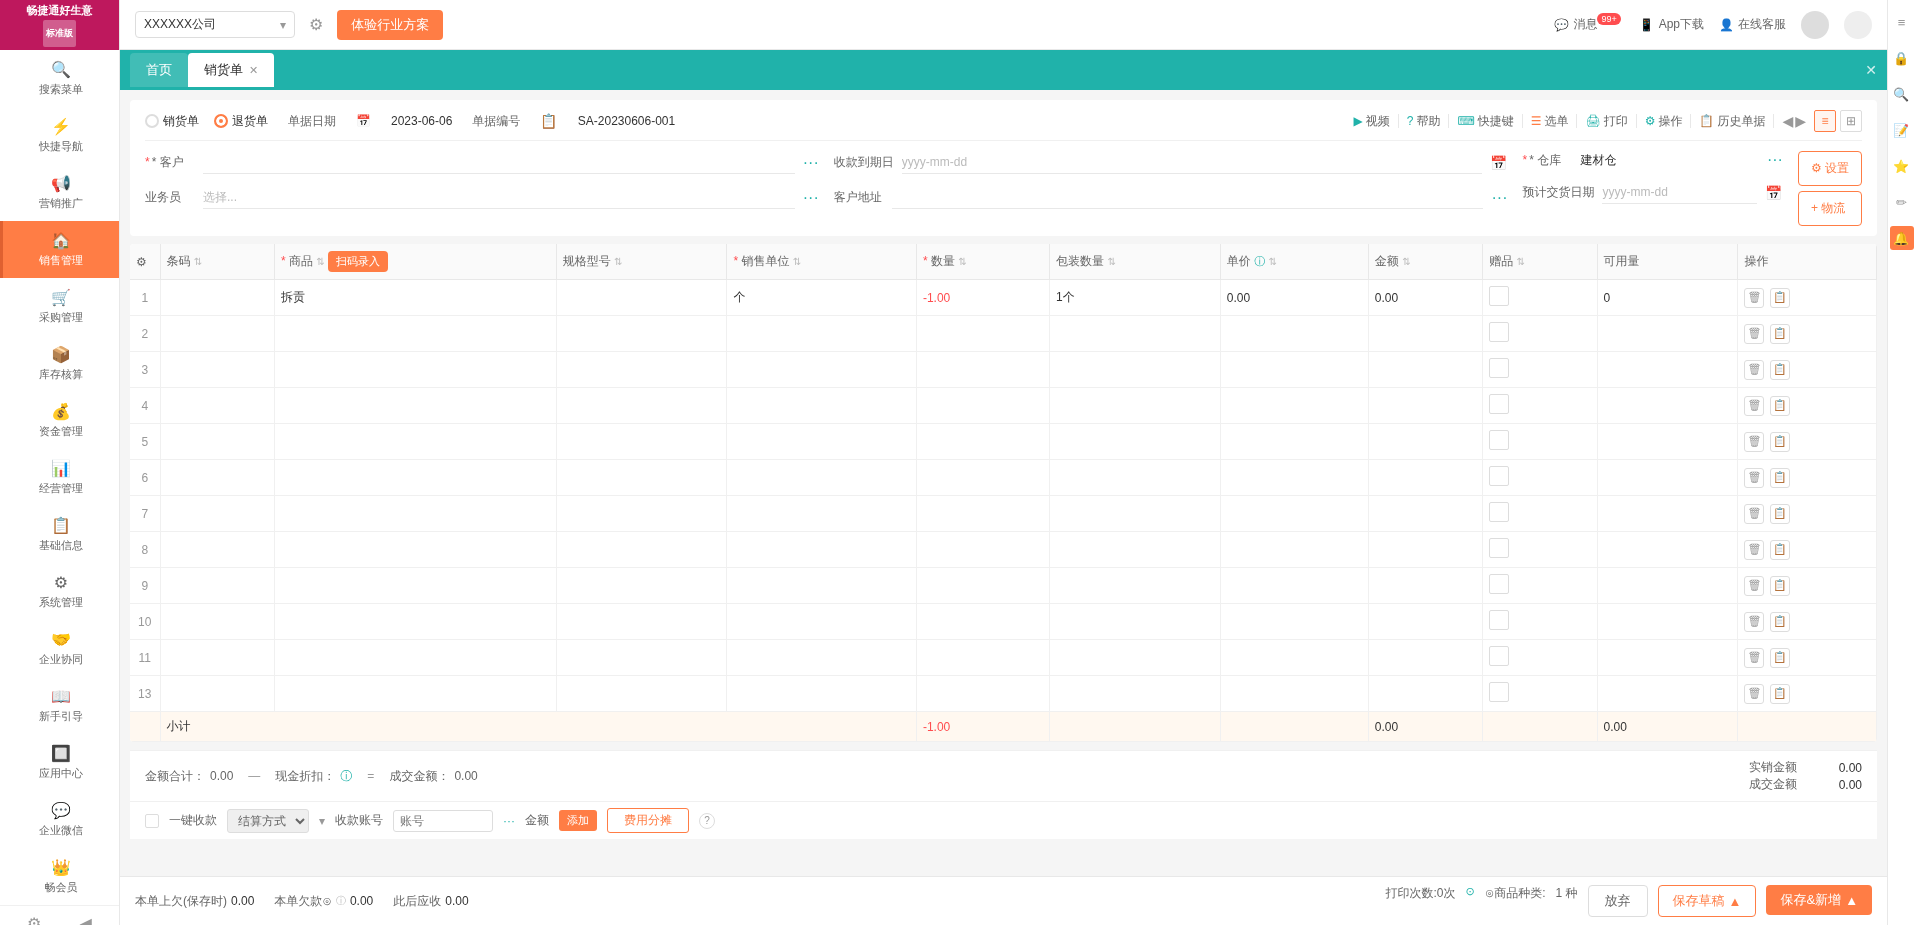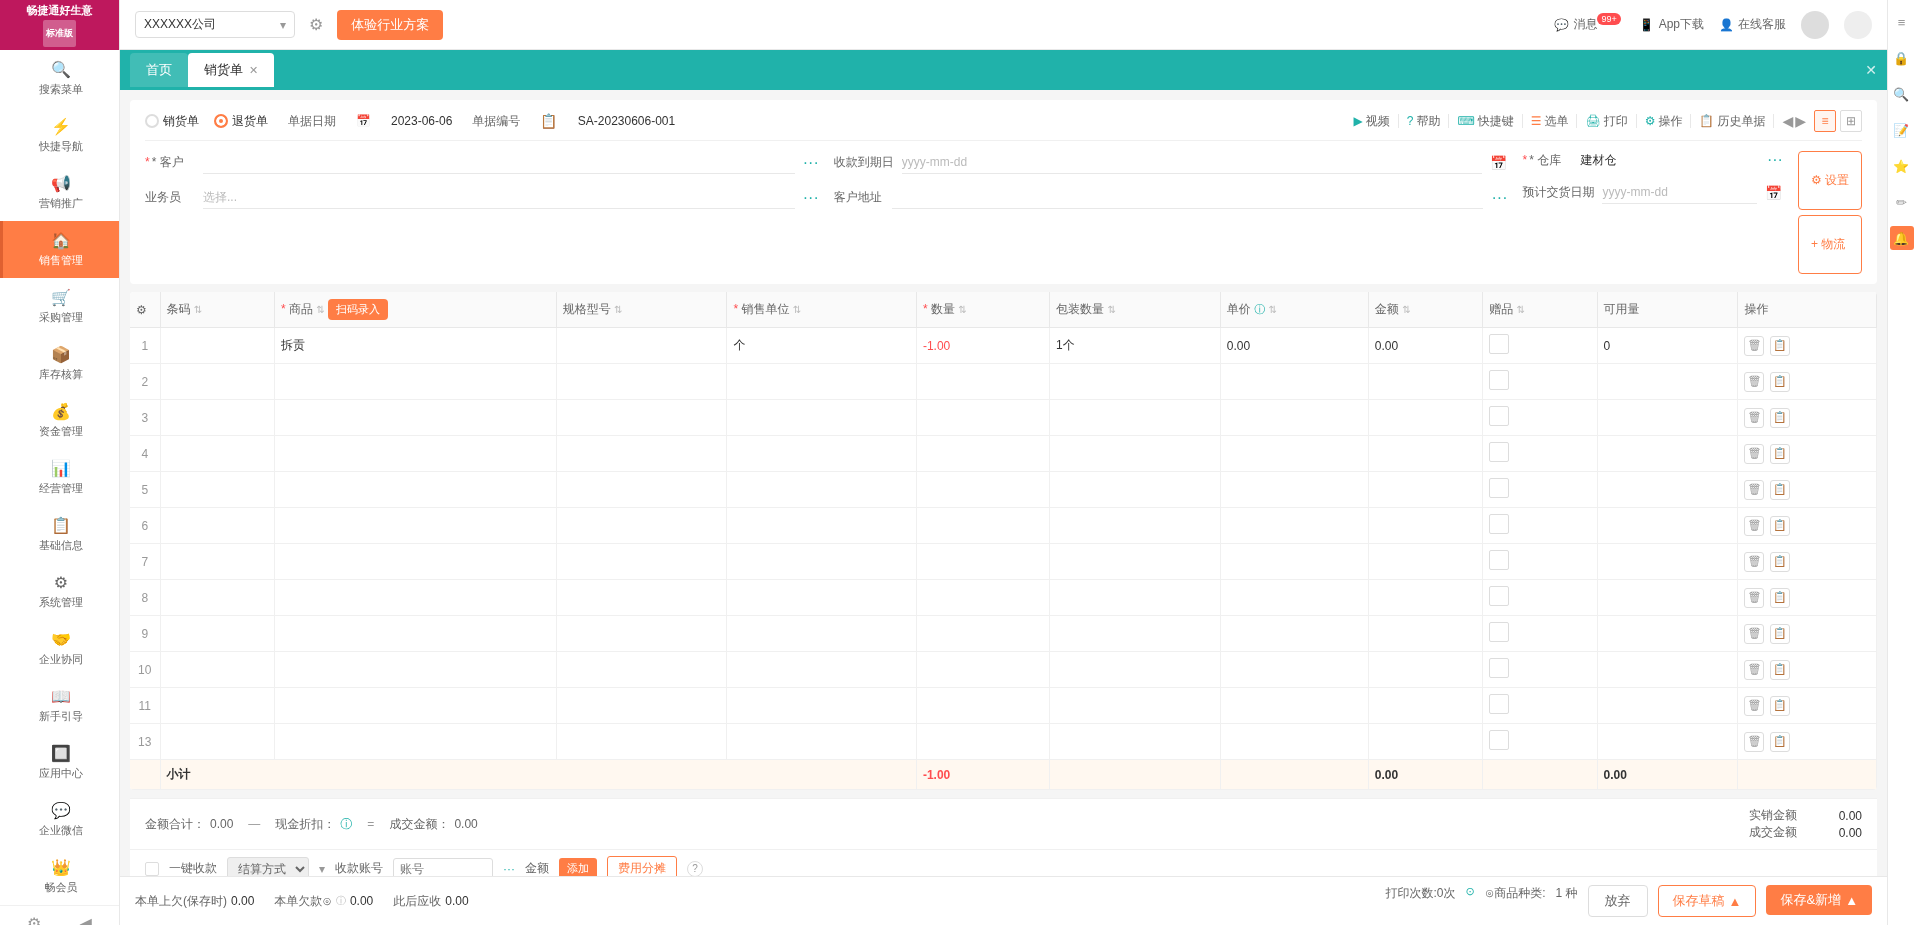--- a/index.html
+++ b/index.html
@@ -61,53 +61,53 @@
     .view-btn { width: 22px; height: 22px; border: 1px solid #ddd; border-radius: 2px; display: flex; align-items: center; justify-content: center; cursor: pointer; color: #999; font-size: 12px; }
     .view-btn.active { border-color: #ff7d45; color: #ff7d45; background: #fff5f0; }
     .form-row { display: flex; align-items: center; gap: 8px; }
     .form-label { color: #666; min-width: 50px; white-space: nowrap; }
     .form-label.required::before { content: '*'; color: #ff4d4f; margin-right: 2px; }
     .form-input { flex: 1; border: none; border-bottom: 1px solid #e8e8e8; padding: 4px 0; color: #333; outline: none; background: transparent; font-size: 12px; }
     .form-input::placeholder { color: #bbb; }
     .form-dots { color: #20b2aa; font-size: 16px; margin-left: auto; cursor: pointer; }
     .form-calendar { color: #20b2aa; font-size: 14px; cursor: pointer; }
     .form-actions-right { display: flex; flex-direction: column; gap: 5px; }
-    .action-btn { border: 1px solid #ff7d45; color: #ff7d45; background: #fff; border-radius: 4px; padding: 20px 12px; cursor: pointer; font-size: 12px; display: flex; align-items: center; gap: 4px; }
+    .action-btn { border: 1px solid #ff7d45; color: #ff7d45; background: #fff; border-radius: 4px; padding: 8px 12px; cursor: pointer; font-size: 12px; display: flex; align-items: center; gap: 4px; }
 
     
     .notes-row { display: flex; align-items: center; gap: 8px; margin-top: 8px; }
 
     
     .table-wrapper { background: #fff; border-radius: 4px; overflow: hidden; margin-bottom: 8px; }
     .scan-btn { background: #ff7d45; color: #fff; border: none; border-radius: 4px; padding: 3px 8px; cursor: pointer; font-size: 11px; }
     table { width: 100%; border-collapse: collapse; font-size: 12px; }
     th { background: #fafafa; color: #666; padding: 7px 6px; text-align: left; border-bottom: 1px solid #e8e8e8; border-right: 1px solid #e8e8e8; white-space: nowrap; font-weight: normal; }
     th .sort-arrows { color: #bbb; font-size: 10px; }
     td { padding: 6px 6px; border-bottom: 1px solid #f0f0f0; border-right: 1px solid #f0f0f0; color: #333; }
-    .subtotal-row td { background: #fff8f0; font-weight: 700; margin-top: 30px; }
+    .subtotal-row td { background: #fff8f0; font-weight: 400; margin-top: 30px; }
     .num-col { text-align: center; color: #999; width: 30px; }
     .red { color: #ff4d4f; }
     .op-icons { display: flex; gap: 6px; }
     .op-icon { width: 20px; height: 20px; border: 1px solid #ddd; border-radius: 3px; display: flex; align-items: center; justify-content: center; cursor: pointer; color: #999; font-size: 11px; }
     .checkbox-cell { width: 20px; height: 20px; border: 1px solid #ddd; border-radius: 2px; display: inline-block; cursor: pointer; }
 
     
     .summary-bar { background: #fff; padding: 8px 15px; border-top: 1px solid #f0f0f0; display: flex; align-items: center; gap: 15px; }
     .summary-item { display: flex; align-items: center; gap: 5px; color: #666; }
     .dash { color: #999; }
     .eq { color: #999; }
 
     
     .payment-row { background: #fff; padding: 6px 15px; border-top: 1px solid #f0f0f0; display: flex; align-items: center; gap: 10px; }
     .checkbox-sm { width: 14px; height: 14px; border: 1px solid #ddd; border-radius: 2px; display: inline-block; cursor: pointer; }
     .pay-label { color: #666; }
     .pay-select { border: 1px solid #ddd; border-radius: 3px; padding: 3px 6px; font-size: 12px; color: #666; }
     .pay-input { border: 1px solid #ddd; border-radius: 3px; padding: 3px 6px; font-size: 12px; width: 100px; }
     .add-btn { background: #ff7d45; color: #fff; border: none; border-radius: 3px; padding: 3px 8px; cursor: pointer; font-size: 11px; }
-    .expense-btn { border: 1px solid #ff7d45; color: #ff7d45; background: #fff; border-radius: 3px; padding: 3px 10px; cursor: pointer; font-size: 12px; }
+    .expense-btn { border: 1px solid #ff7d45; color: #ff7d45; background: #fff; border-radius: 3px; padding: 3px 16px; cursor: pointer; font-size: 12px; }
     .help-circle { width: 16px; height: 16px; border: 1px solid #ddd; border-radius: 50%; display: inline-flex; align-items: center; justify-content: center; color: #999; font-size: 10px; cursor: pointer; }
     .summary-right { margin-left: auto; text-align: right; }
     .summary-right-row { display: flex; gap: 15px; justify-content: flex-end; align-items: center; }
     .summary-right-label { color: #666; }
     .summary-right-val { color: #333; font-weight: 500; min-width: 50px; text-align: right; }
 
     
     .bottom-bar { background: #fff; padding: 8px 15px; border-top: 1px solid #e8e8e8; display: flex; align-items: center; gap: 20px; }
     .bottom-stat { display: flex; align-items: center; gap: 4px; color: #666; }
     .bottom-stat-val { color: #333; }

